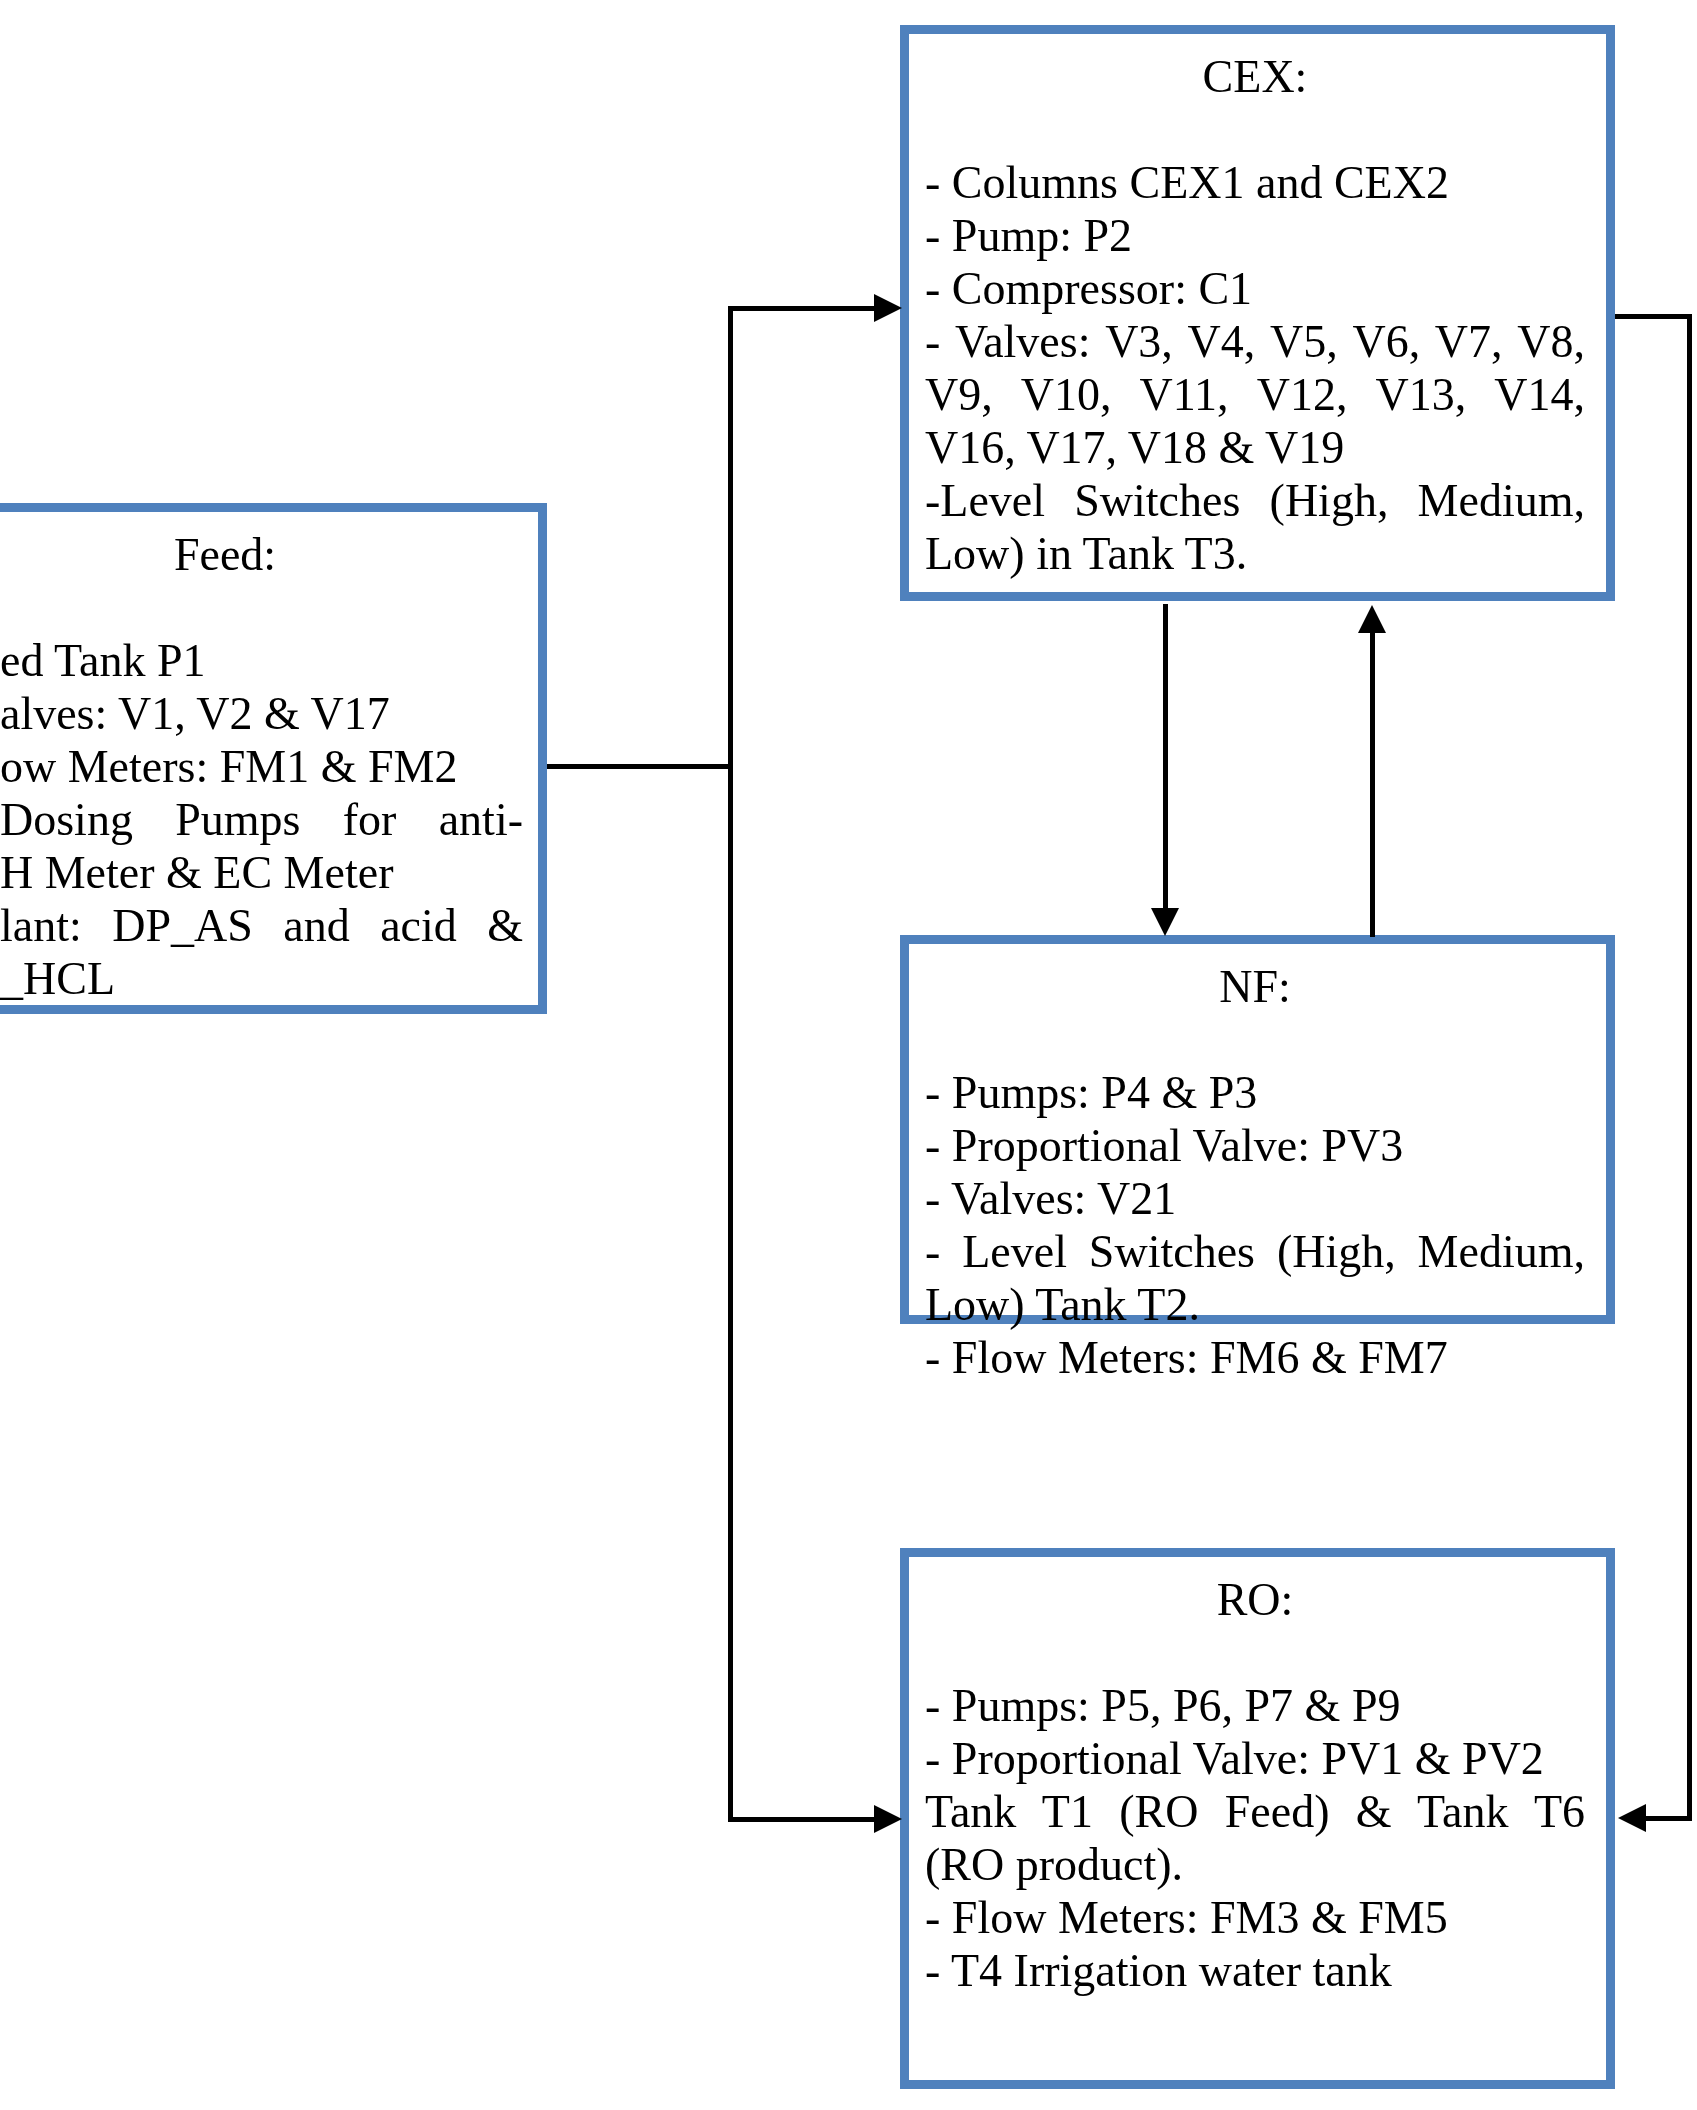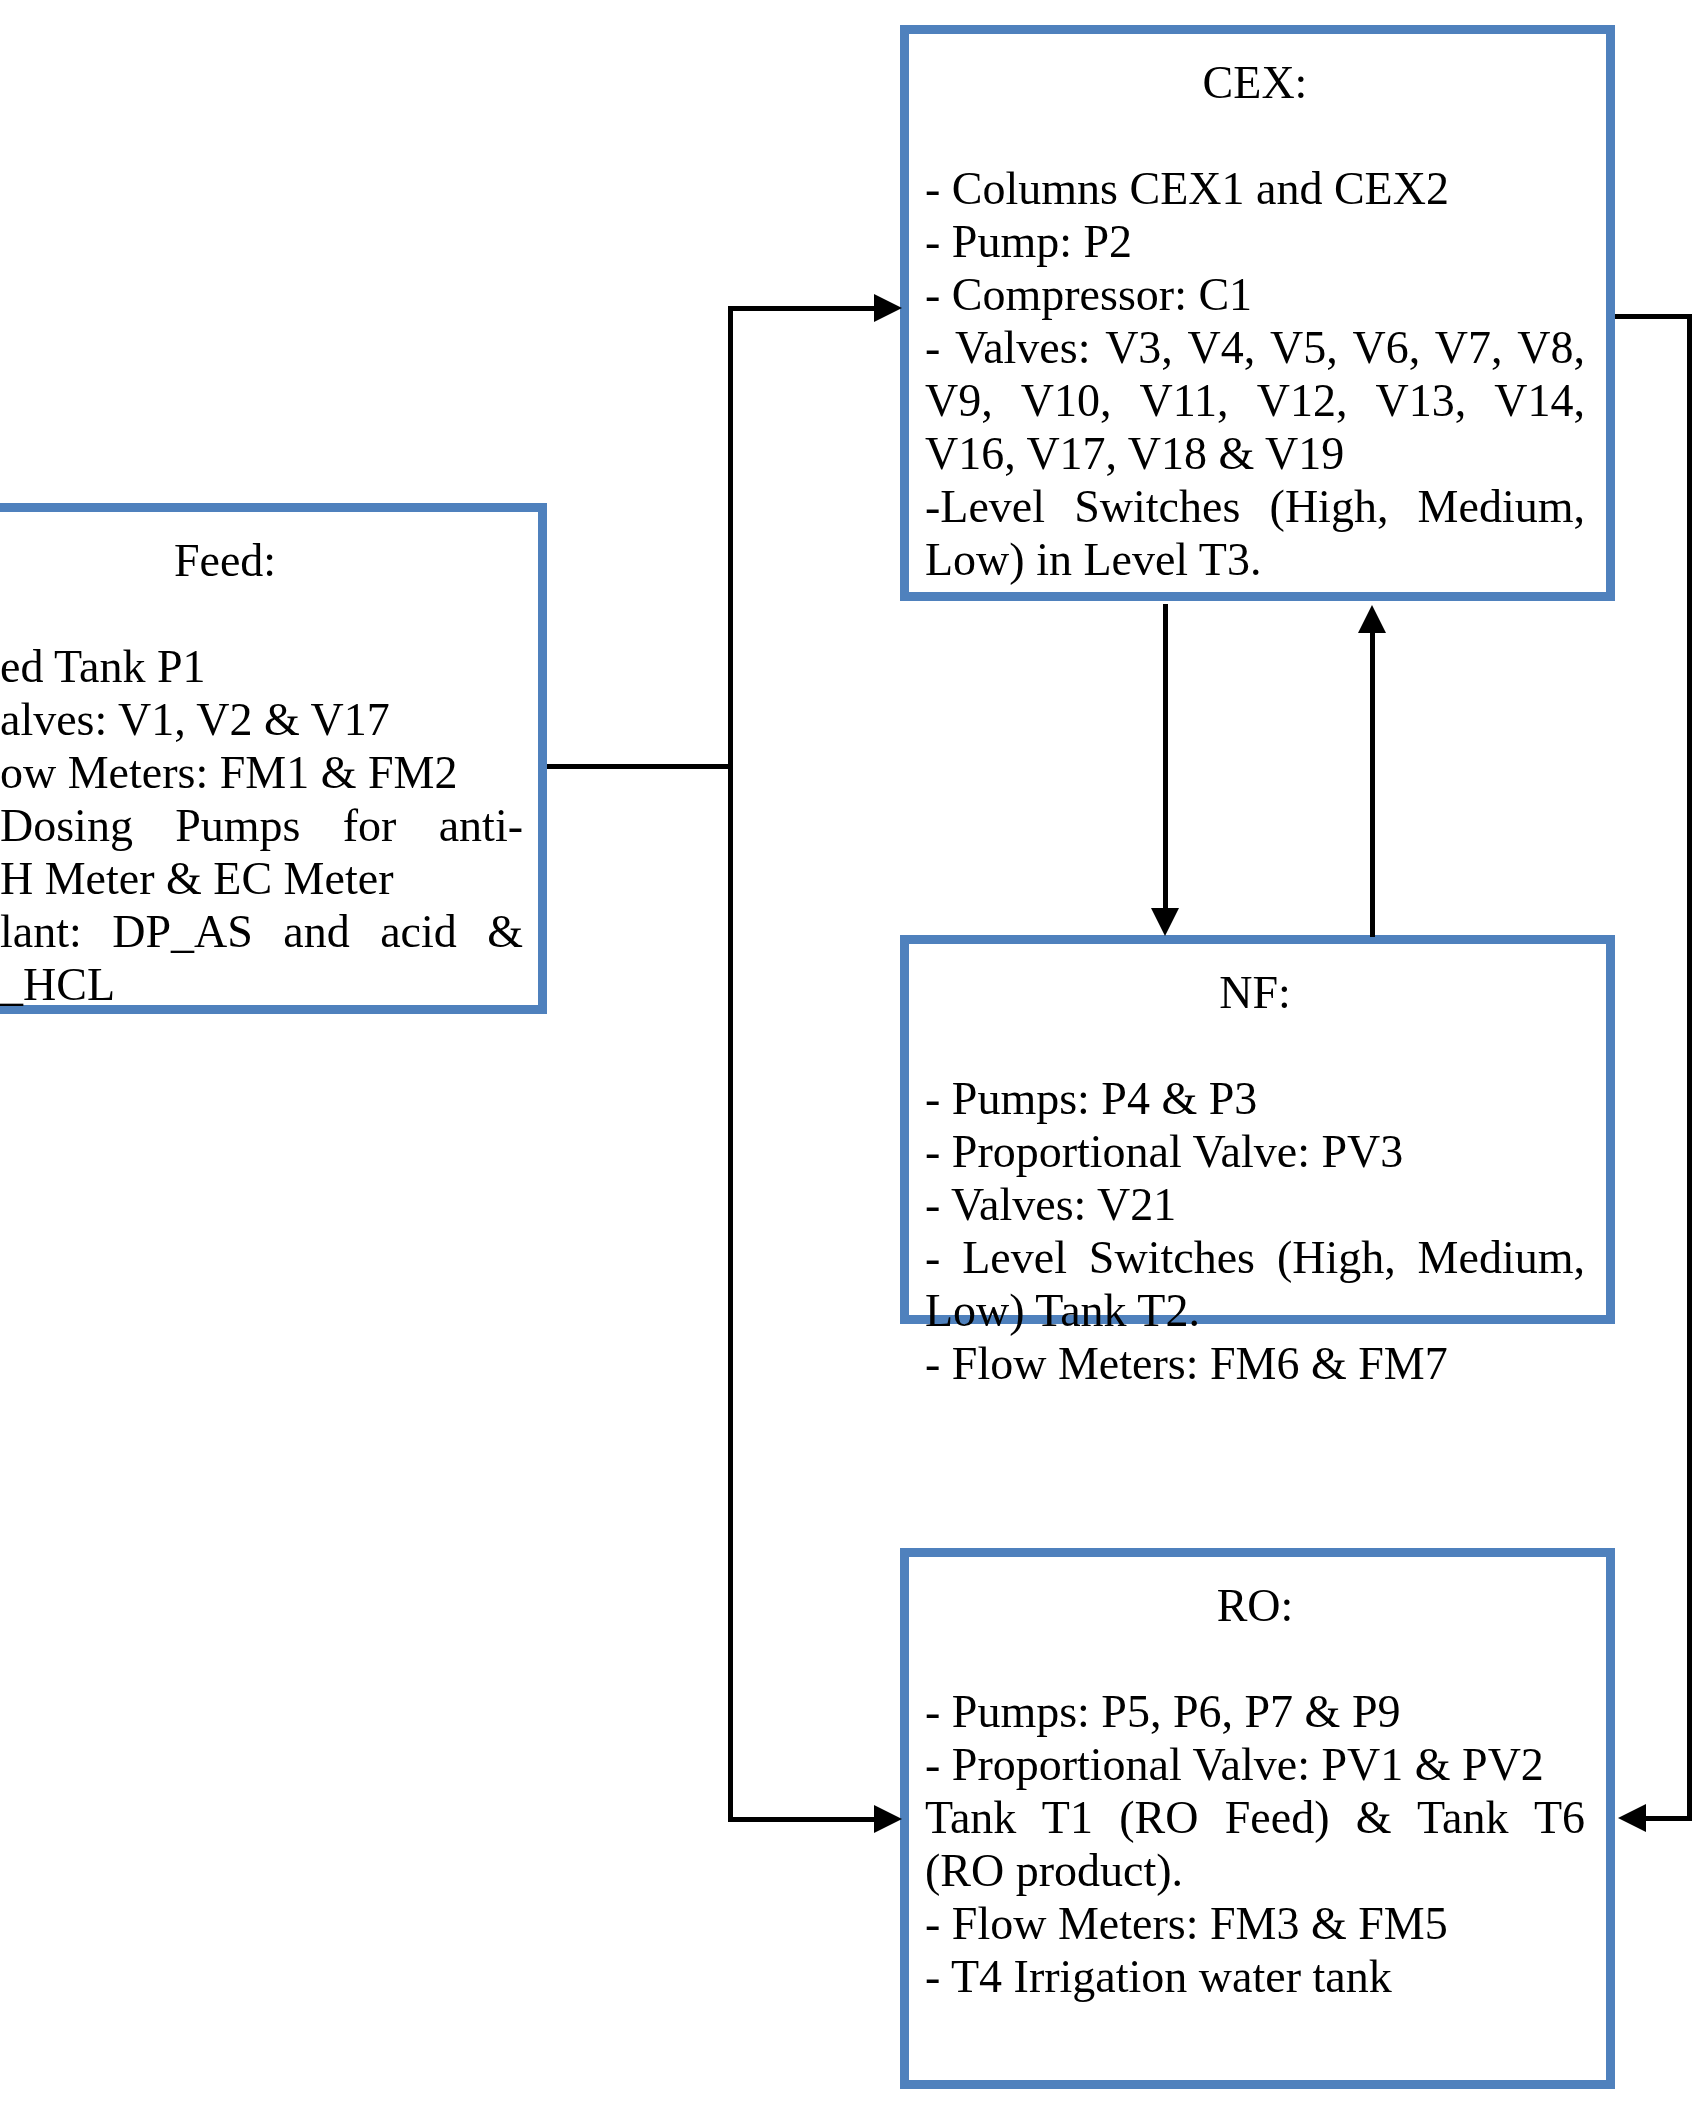--- a/index.html
+++ b/index.html
@@ -6,21 +6,21 @@
   html,body { margin:0; padding:0; background:var(--paper); }
   .stage {
     position:relative; width:1697px; height:2110px;
     background:var(--paper); overflow:hidden;
     font-family:"Liberation Serif","DejaVu Serif",serif;
     color:var(--ink);
   }
   .box {
     position:absolute; box-sizing:border-box;
     border:9px solid var(--blue); background:var(--paper);
-    padding-top:22px;
+    padding-top:16px;
   }
   .btitle { font-size:46px; line-height:53px; text-align:center; white-space:nowrap; }
   .blank  { height:53px; }
   .bline  { font-size:46px; line-height:53px; white-space:nowrap; }
   .bline.j{ white-space:normal; text-align:justify; text-align-last:justify; text-justify:inter-word; }
   
   .rcontent { margin-left:16px; width:660px; }
   
   .feed-body { margin-left:88px; width:523px; }
   .hline,.vline { position:absolute; background:var(--ink); }
@@ -58,21 +58,21 @@
     <div class="rcontent">
       <div class="btitle">CEX:</div>
       <div class="blank"></div>
       <div class="bline">- Columns CEX1 and CEX2</div>
       <div class="bline">- Pump: P2</div>
       <div class="bline">- Compressor: C1</div>
       <div class="bline j">- Valves: V3, V4, V5, V6, V7, V8,</div>
       <div class="bline j">V9, V10, V11, V12, V13, V14,</div>
       <div class="bline">V16, V17, V18 &amp; V19</div>
       <div class="bline j">-Level Switches (High, Medium,</div>
-      <div class="bline">Low) in Level T3.</div>
+      <div class="bline">Low) in Tank T3.</div>
     </div>
   </div>
 
   <div class="box" id="box-nf">
     <div class="rcontent">
       <div class="btitle">NF:</div>
       <div class="blank"></div>
       <div class="bline">- Pumps: P4 &amp; P3</div>
       <div class="bline">- Proportional Valve: PV3</div>
       <div class="bline">- Valves: V21</div>

